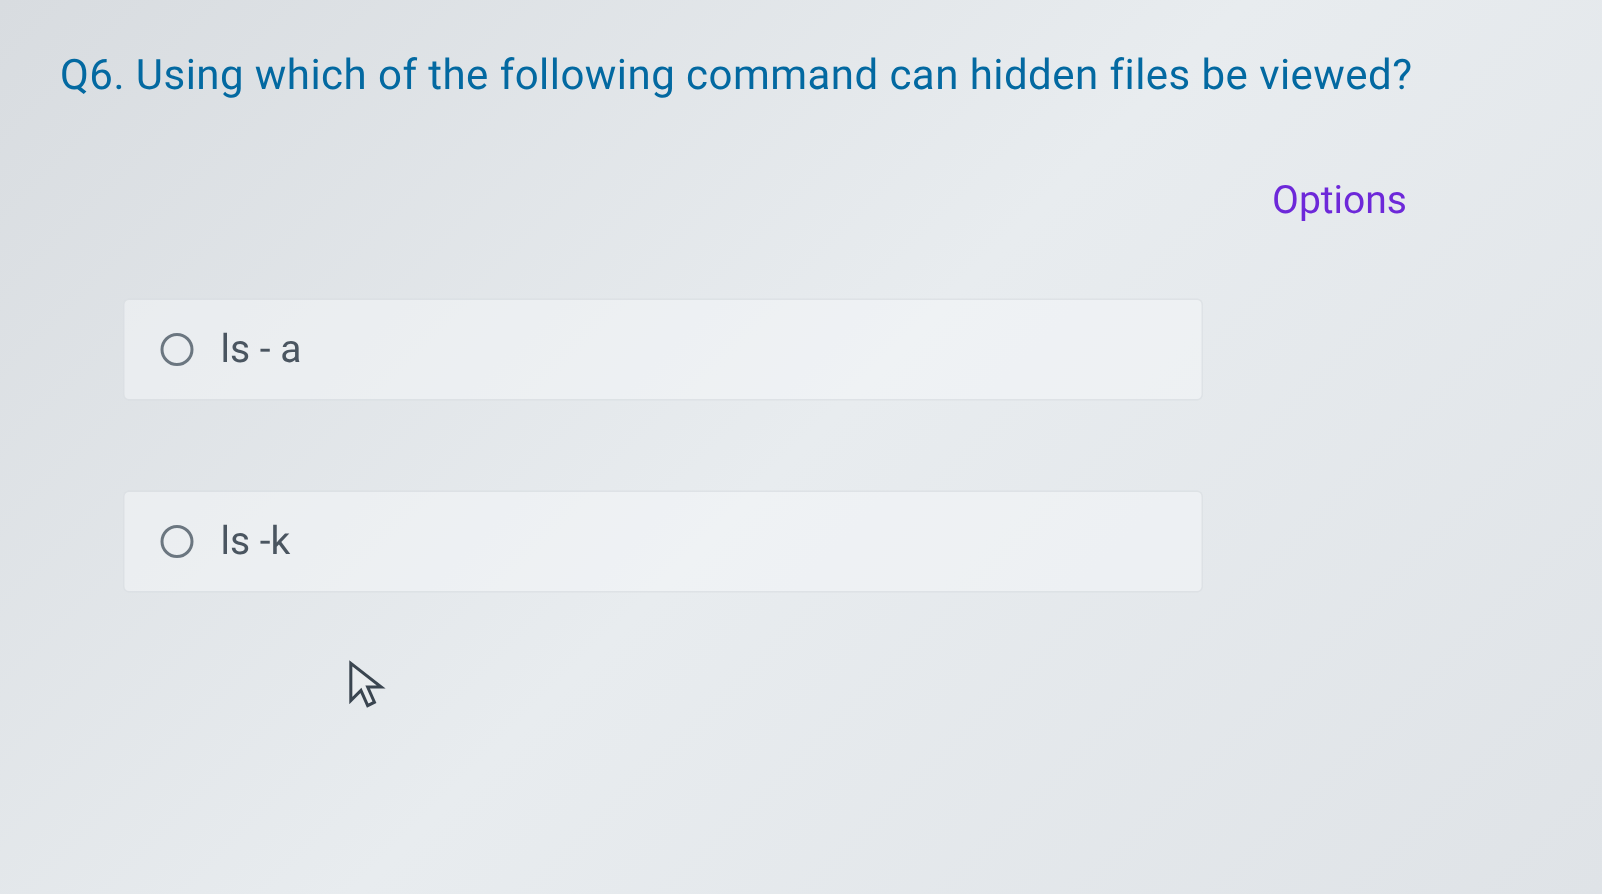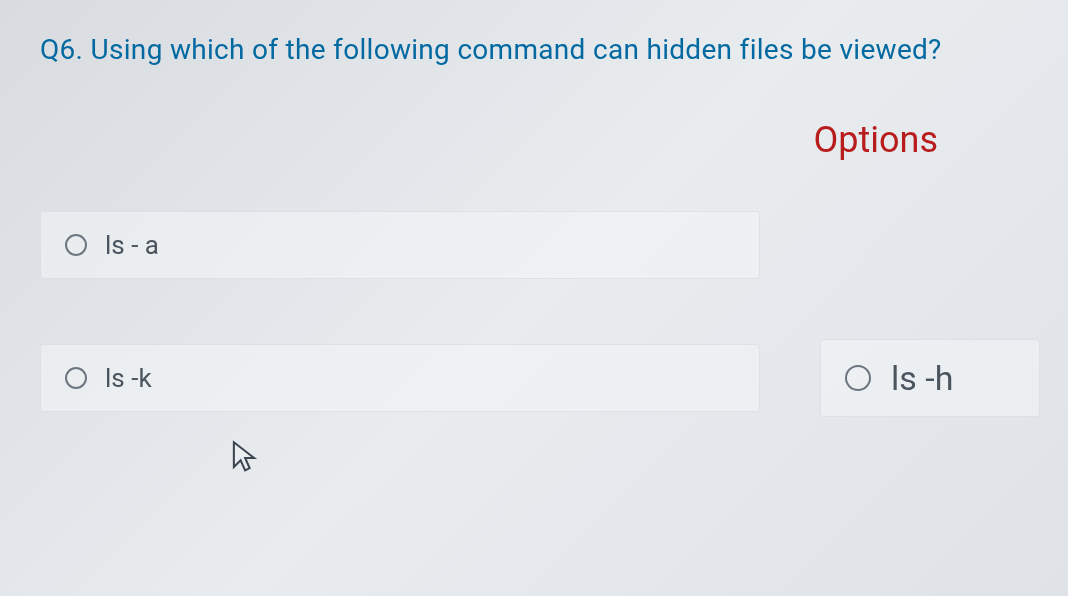--- a/index.html
+++ b/index.html
@@ -24,29 +24,30 @@
       color: #0369a1;
       font-weight: 400;
       line-height: 1.4;
       letter-spacing: 0.3px;
     }
     .options-header {
       text-align: right;
       padding: 50px 130px 40px 0;
     }
     .options-title {
-      font-size: 36px;
-      color: #b91c1c;
+      font-size: 26px;
+      color: #6d28d9;
       font-weight: 400;
     }
     .options-grid {
       display: flex;
       flex-wrap: wrap;
       padding: 10px 0 0 40px;
       gap: 30px 0;
+      margin-left: 42px;
     }
     .option-item {
       display: flex;
       align-items: center;
       background: rgba(245, 247, 249, 0.5);
       border: 1px solid rgba(200, 205, 210, 0.4);
       border-radius: 4px;
       padding: 18px 24px;
       cursor: pointer;
       min-height: 60px;
@@ -126,24 +127,20 @@
       <span class="radio-circle"></span>
       <span class="option-label">ls - a</span>
     </div>
   </div>
 
   <div class="row row-2">
     <div class="option-item option-left">
       <span class="radio-circle"></span>
       <span class="option-label">ls -k</span>
     </div>
-    <div class="option-item option-right">
-      <span class="radio-circle-lg"></span>
-      <span class="option-label-lg">ls -h</span>
-    </div>
   </div>
 
 </div>
 
 <div class="cursor">
   <svg viewBox="0 0 24 32" fill="none" stroke="#3a4550" stroke-width="1.8">
     <path d="M3 2 L3 24 L9 18 L13 27 L17 25 L13 16 L21 16 Z" fill="rgba(255,255,255,0.2)"></path>
   </svg>
 </div>
 

